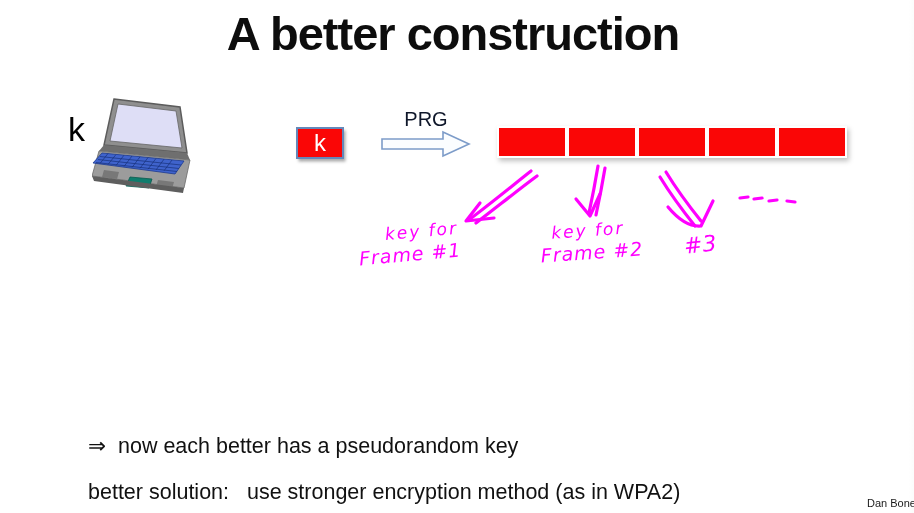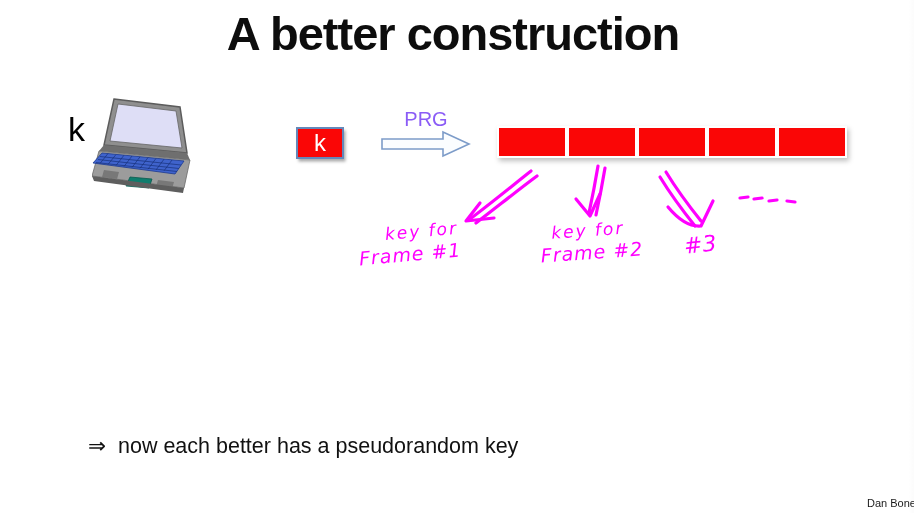--- a/index.html
+++ b/index.html
@@ -22,21 +22,21 @@
   .laptop { position:absolute; left:92px; top:96px; }
   .key-box {
     position:absolute; left:296px; top:127px; width:44px; height:28px;
     background:var(--key-red); border:2px solid var(--key-box-border);
     box-shadow:1.5px 2.5px 3px rgba(0,0,0,0.35);
     display:flex; align-items:center; justify-content:center;
     color:#fff; font-size:24px; line-height:1;
   }
   .prg-label {
     position:absolute; left:381px; top:108px; width:90px; text-align:center;
-    font-size:20px; color:#8b5cf6;
+    font-size:20px; color:#0f172a;
   }
   .prg-arrow { position:absolute; left:381px; top:130px; }
   .keystream-bar {
     position:absolute; left:497px; top:126px;
     display:flex; gap:4px; padding:2px; background:#fff;
     box-shadow:2px 3px 5px rgba(0,0,0,0.25);
   }
   .seg { width:66px; height:28px; background:var(--key-red); }
   .ink-overlay { position:absolute; left:0; top:0; pointer-events:none; }
   .ink-overlay path { stroke:var(--ink); fill:none; stroke-width:3.2; stroke-linecap:round; stroke-linejoin:round; }
@@ -142,17 +142,18 @@
     <div class="l1">key for</div>
     <div class="l2">Frame #1</div>
   </div>
   <div class="ink-text ink-frame2">
     <div class="l1">key for</div>
     <div class="l2">Frame #2</div>
   </div>
   <div class="ink-text ink-frame3">#3</div>
 
   <div class="note-line note-1">⇒  now each better has a pseudorandom key</div>
+  <div class="note-line note-2">better solution:   use stronger encryption method (as in WPA2)</div>
 
   <div class="author-credit">Dan Bone</div>
 
   <div class="edge-shade"></div>
 </div>
 
 </body></html>

